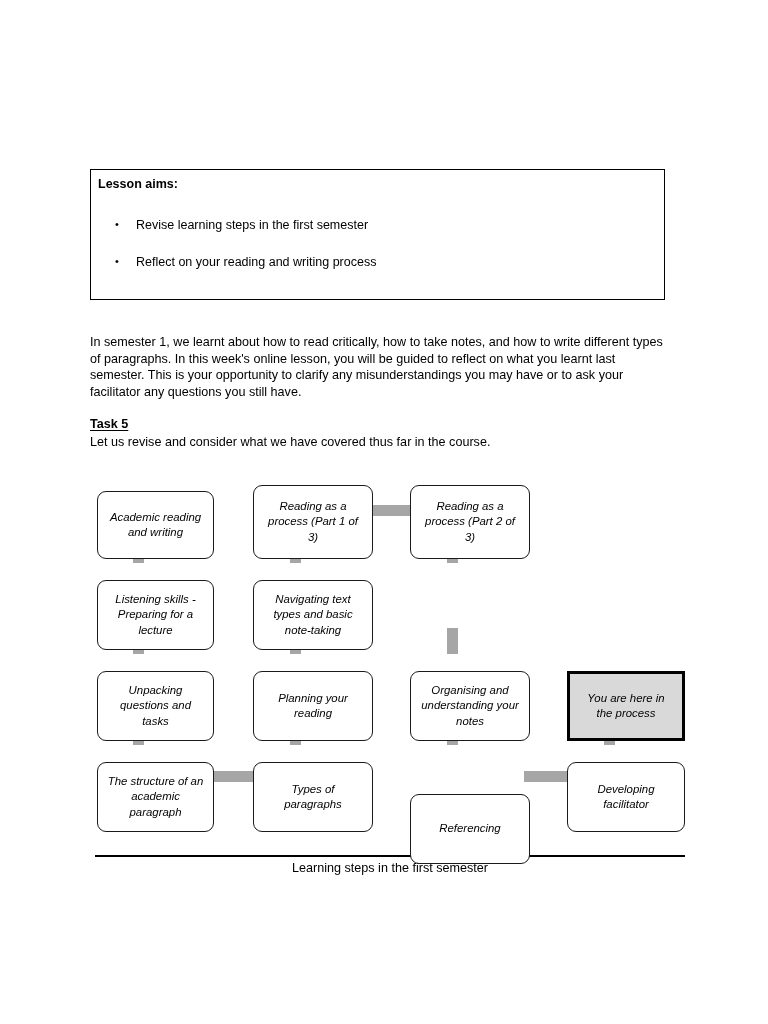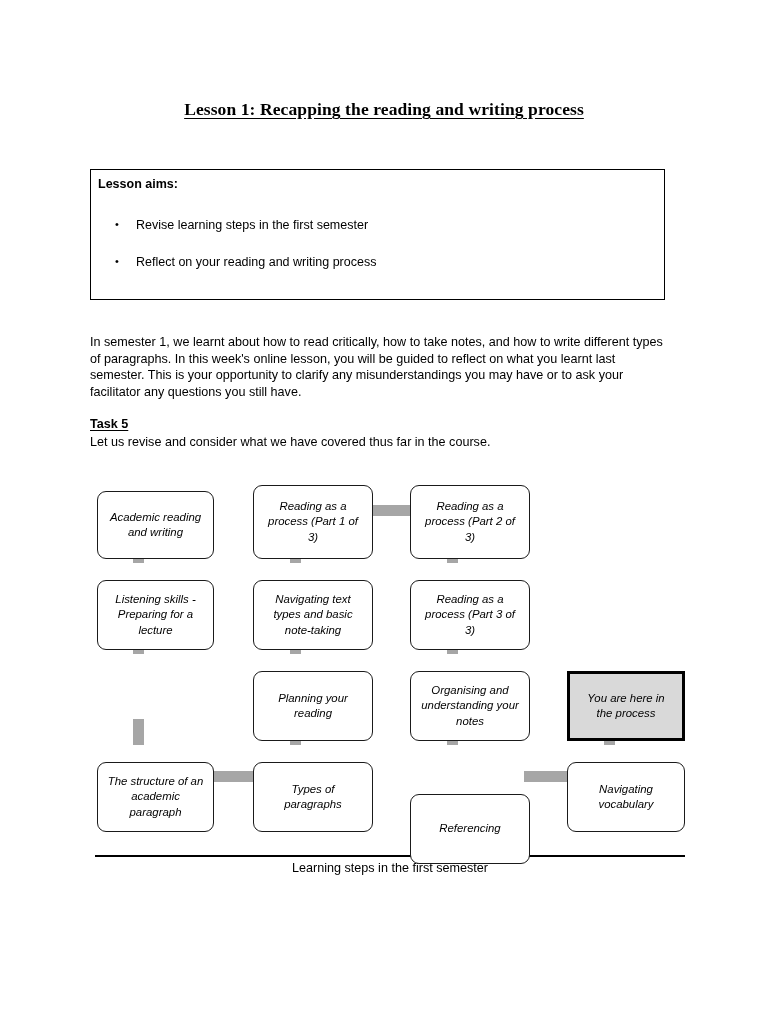--- a/index.html
+++ b/index.html
@@ -164,21 +164,20 @@
     text-align: center;
     font-size: 12.6px;
     font-weight: normal;
   }
 </style>
 </head>
 <body>
 
 <div class="page">
 
-  <div class="doc-title">Lesson 1: Recapping the reading and writing process</div>
 
   <div class="aims-box">
     <div class="aims-heading">Lesson aims:</div>
     <div class="aims-list">
       <div class="aims-item">
         <span class="aims-bullet">•</span>
         <span class="aims-text">Revise learning steps in the first semester</span>
       </div>
       <div class="aims-item">
         <span class="aims-bullet">•</span>
@@ -220,44 +219,44 @@
     <div class="flow-box" style="left:320px; top:5px;   width:120px; height:74px;">
       <span>Reading as a process (Part 2 of 3)</span>
     </div>
 
     <div class="flow-box" style="left:7px;   top:100px; width:117px; height:70px;">
       <span>Listening skills - Preparing for a lecture</span>
     </div>
     <div class="flow-box" style="left:163px; top:100px; width:120px; height:70px;">
       <span>Navigating text types and basic note-taking</span>
     </div>
-    <div class="flow-box" style="left:320px; top:100px; width:120px; height:70px;">
-      <span>Reading as a process (Part 3 of 3)</span>
-    </div>
-
+
+    <div class="flow-box" style="left:7px;   top:191px; width:117px; height:70px;">
+      <span>Unpacking questions and tasks</span>
+    </div>
     <div class="flow-box" style="left:163px; top:191px; width:120px; height:70px;">
       <span>Planning your reading</span>
     </div>
     <div class="flow-box" style="left:320px; top:191px; width:120px; height:70px;">
       <span>Organising and understanding your notes</span>
     </div>
     <div class="flow-box highlight" style="left:477px; top:191px; width:118px; height:70px;">
       <span>You are here in the process</span>
     </div>
 
     <div class="flow-box" style="left:7px;   top:282px; width:117px; height:70px;">
       <span>The structure of an academic paragraph</span>
     </div>
     <div class="flow-box" style="left:163px; top:282px; width:120px; height:70px;">
       <span>Types of paragraphs</span>
     </div>
     <div class="flow-box" style="left:320px; top:282px; width:120px; height:70px;margin-top:32px;">
       <span>Referencing</span>
     </div>
     <div class="flow-box" style="left:477px; top:282px; width:118px; height:70px;">
-      <span>Navigating vocabulary</span>
+      <span>Developing facilitator</span>
     </div>
   </div>
 
   <div class="caption-rule"></div>
   <div class="caption-text">Learning steps in the first semester</div>
 
 </div>
 
 </body></html>

